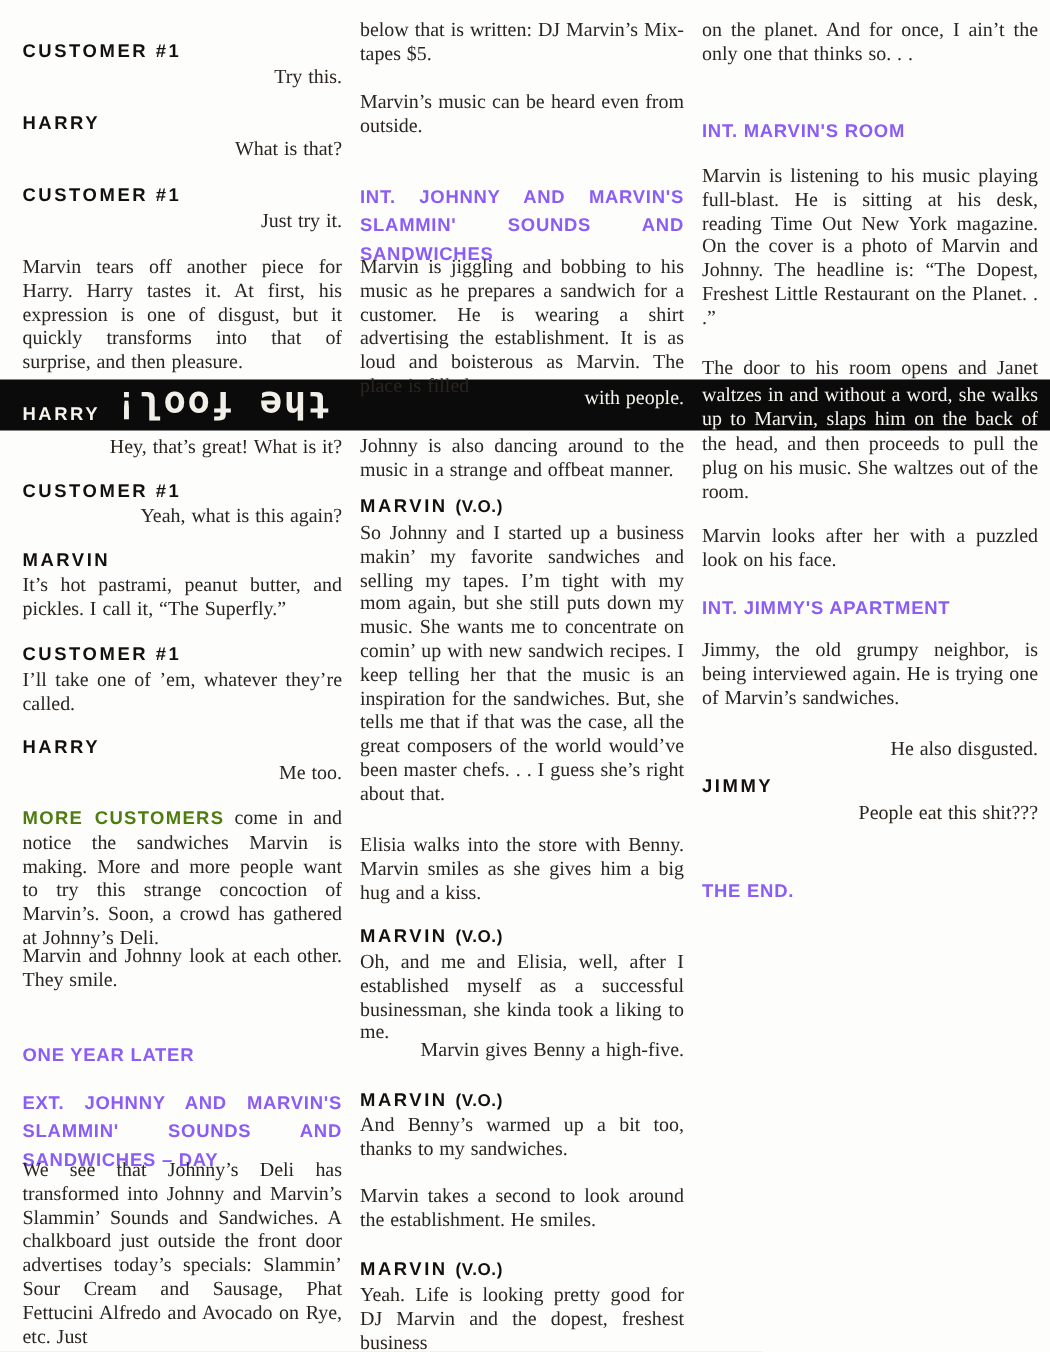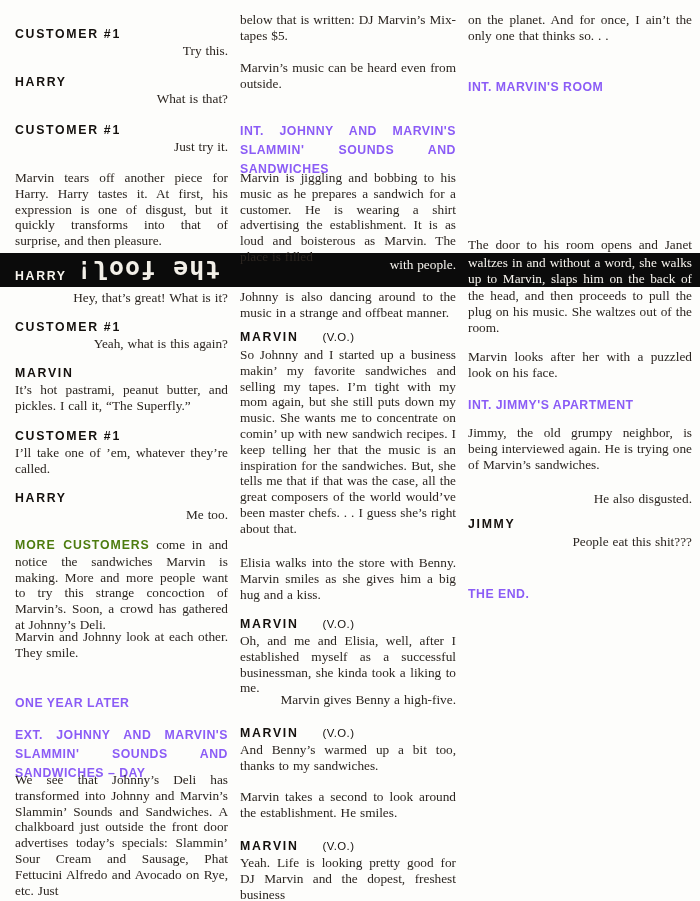--- a/index.html
+++ b/index.html
@@ -20,21 +20,21 @@
     word-spacing:0.6px;
   }
   .single { text-align:right; }
   .jline { text-align:justify; text-align-last:justify; }
 
   .cue {
     font-family:"Liberation Sans",sans-serif; font-weight:bold;
     font-size:12.3px; letter-spacing:1.7px; color:#14100d;
     white-space:nowrap;
   }
-  .cue .suffix { font-weight:normal; font-size:11.4px; letter-spacing:0.4px;margin-left:19px; }
+  .cue .suffix { font-weight:bold; font-size:11.4px; letter-spacing:0.4px; }
   .cue-inline {
     font-family:"Liberation Sans",sans-serif; font-weight:bold;
     font-size:12.3px; letter-spacing:0.9px; color:#4d7c0f;
   }
   .slug {
     font-family:"Liberation Sans",sans-serif; font-weight:bold;
     font-size:12.3px; letter-spacing:0.5px; line-height:19px;
     color:#8b5cf6; text-align:justify;
   }
   .slug.oneline { text-align:left; }
@@ -117,20 +117,21 @@
     <div class="blk body" style="top:789px">Marvin takes a second to look around the establishment. He smiles.</div>
     <div class="blk cue" style="top:839px">
       <span>MARVIN</span> <span class="suffix">(V.O.)</span>
     </div>
     <div class="blk body" style="top:855px">Yeah. Life is looking pretty good for DJ Marvin and the dopest, freshest business</div>
   </div>
 
   <div class="col col3">
     <div class="blk body" style="top:12px">on the planet. And for once, I ain’t the only one that thinks so. . .</div>
     <div class="blk slug oneline" style="top:78px">INT. MARVIN'S ROOM</div>
+    <div class="blk body" style="top:109px">Marvin is listening to his music playing full-blast. He is sitting at his desk, reading Time Out New York magazine. On the cover is a photo of Marvin and Johnny. The headline is: “The Dopest, Freshest Little Restaurant on the Planet. . .”</div>
     <div class="blk body jline" style="top:237px">The door to his room opens and Janet</div>
     <div class="blk body jline hl" style="top:255px">waltzes in and without a word, she walks</div>
     <div class="blk body jline hl" style="top:271px">up to Marvin, slaps him on the back of</div>
     <div class="blk body" style="top:349px">Marvin looks after her with a puzzled look on his face.</div>
     <div class="blk body" style="top:288px">the head, and then proceeds to pull the plug on his music. She waltzes out of the room.</div>
     <div class="blk slug oneline" style="top:396px">INT. JIMMY'S APARTMENT</div>
     <div class="blk body" style="top:425px">Jimmy, the old grumpy neighbor, is being interviewed again. He is trying one of Marvin’s sandwiches.</div>
     <div class="blk body single" style="top:491px">He also disgusted.</div>
     <div class="blk cue" style="top:517px">JIMMY</div>
     <div class="blk body single" style="top:534px">People eat this shit???</div>

